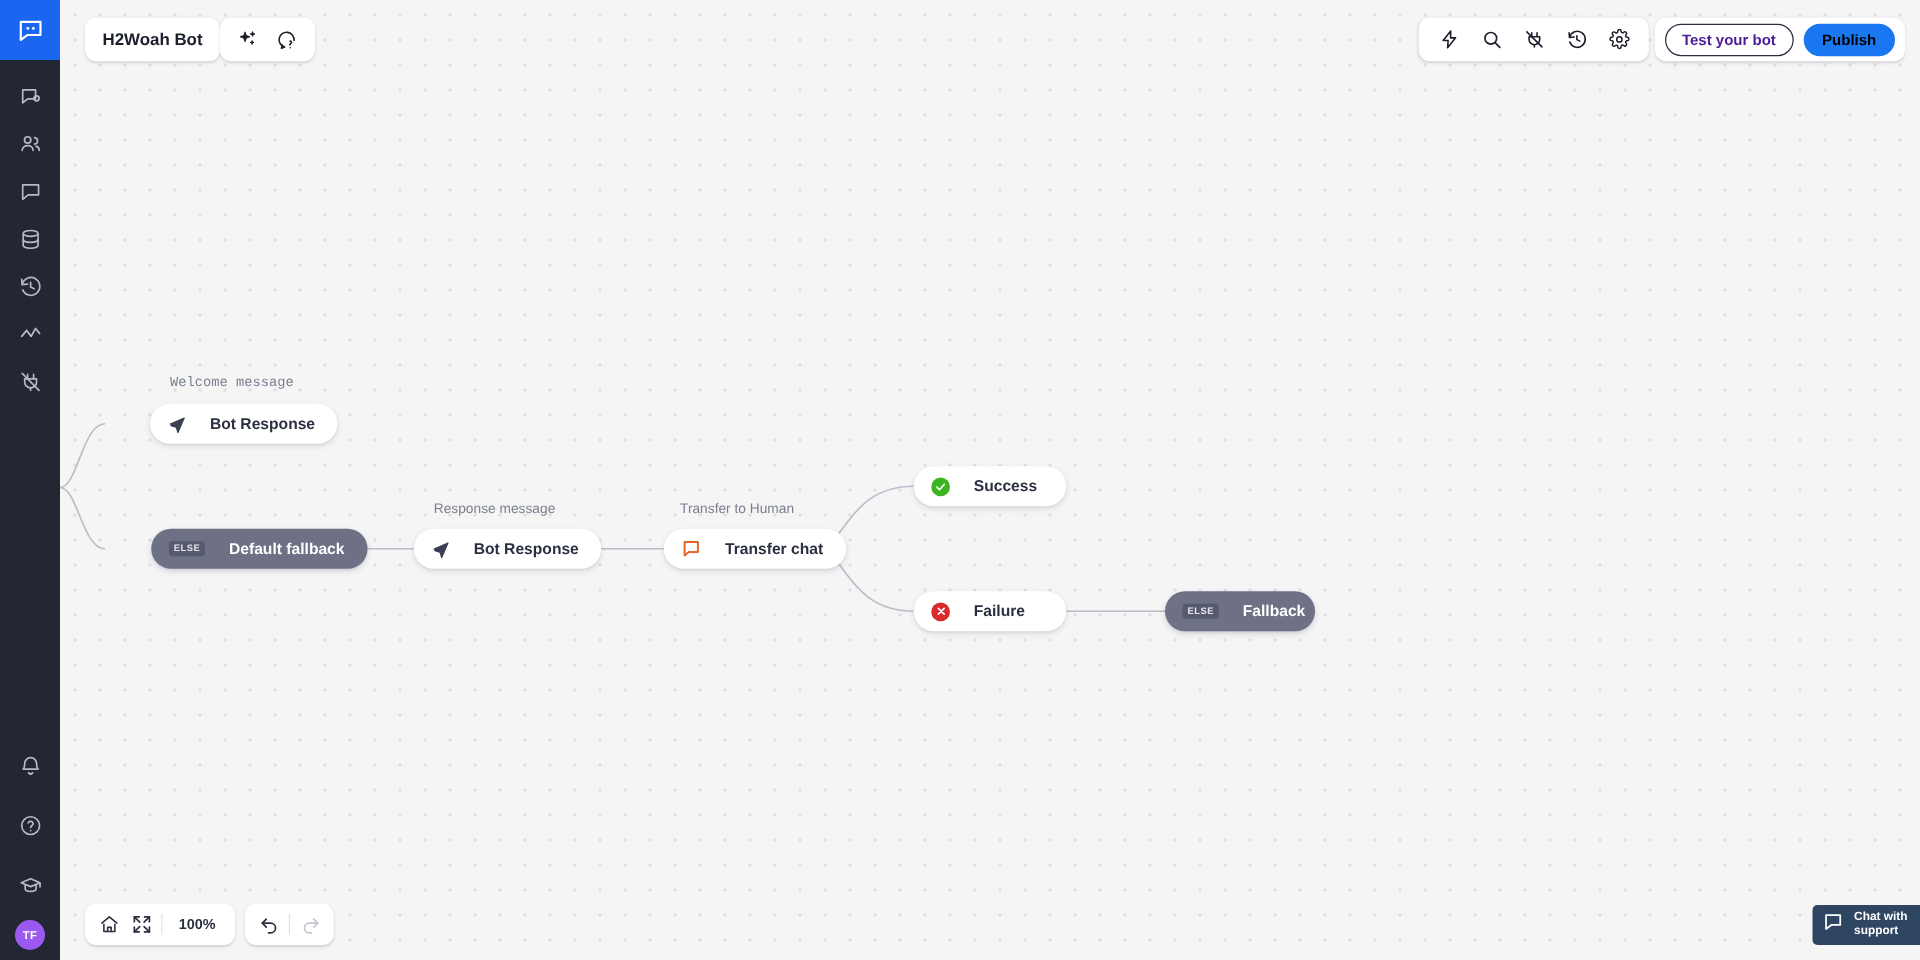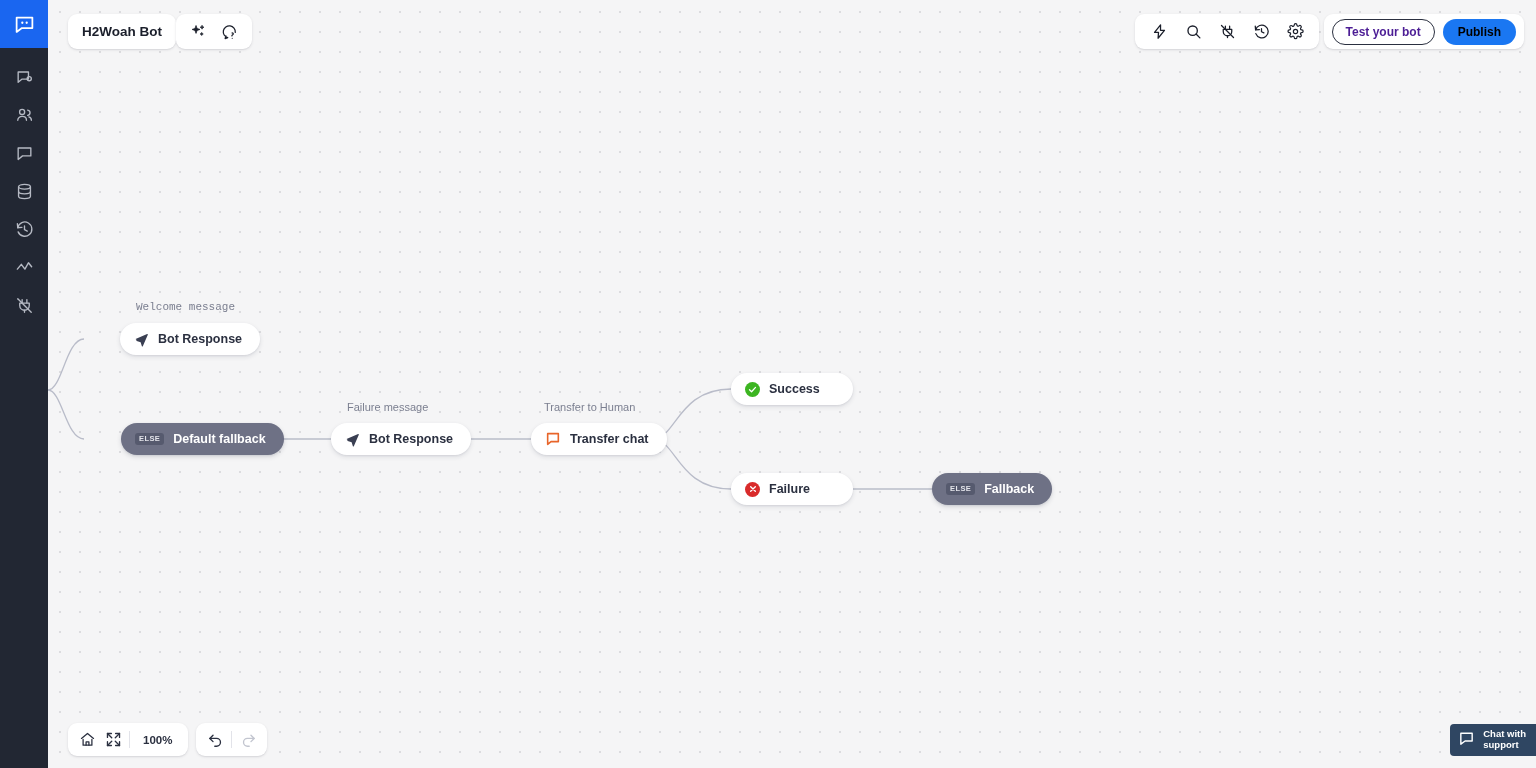--- a/index.html
+++ b/index.html
@@ -93,21 +93,21 @@
     height: 26px; padding: 0 15px; border-radius: 13px;
     border: none; background: #1a77f2;
     font-family: "Liberation Sans", sans-serif;
     font-size: 12px; font-weight: bold; color: #000000;
     cursor: pointer; white-space: nowrap;
   }
 
   
   .node {
     position: absolute; height: 32px; border-radius: 16px;
-    display: flex; align-items: center; gap: 9px; padding: 0 18px 0 14px;
+    display: flex; align-items: center; gap: 19px; padding: 0 18px 0 14px;
     font-size: 12.5px; font-weight: bold; white-space: nowrap;
     cursor: pointer; z-index: 10;
   }
   .node.light {
     background: #fff; color: #2b3040;
     box-shadow: 0 2px 5px rgba(30,35,60,.11), 0 1px 2px rgba(30,35,60,.07);
   }
   .node.dark {
     background: #6e7185; color: #fff;
     box-shadow: 0 2px 5px rgba(30,35,60,.14), 0 1px 2px rgba(30,35,60,.08);
@@ -174,21 +174,21 @@
       <path d="M405,439 L483,439"></path>
 
       <path d="M605,439 C628,439 630,389 683,389"></path>
       <path d="M605,439 C628,439 630,489 683,489"></path>
 
       <path d="M805,489 L884,489"></path>
     </g>
   </svg>
 
   <div class="node-label" style="left:88px; top:301px;font-family:Liberation Mono, monospace;">Welcome message</div>
-  <div class="node-label" style="left:299px; top:401px;">Failure message</div>
+  <div class="node-label" style="left:299px; top:401px;">Response message</div>
   <div class="node-label" style="left:496px; top:401px;">Transfer to Human</div>
 
   <div class="node light" style="left:72px; top:323px;">
     <span class="ico">
       <svg width="15" height="15" viewBox="0 0 24 24" fill="#3a3f52">
           <path d="M2.5 11.2 21 3.2c.7-.3 1.4.4 1.1 1.1l-8 18.4c-.3.7-1.3.7-1.5-.1l-2-6.3-6.3-2c-.8-.2-.8-1.2-.1-1.5z"></path>
         </svg>
     </span>
     <span>Bot Response</span>
   </div>
@@ -291,20 +291,43 @@
     <svg width="19" height="19" viewBox="0 0 24 24" fill="none" stroke-width="1.7" stroke-linecap="round" stroke-linejoin="round">
       <path d="M9 4.5v4M15 4.5v4"></path>
         <path d="M6 9h12v3a6 6 0 0 1-12 0V9z"></path>
         <path d="M12 18v2.5"></path>
         <path d="M3.5 3.5l17 17"></path>
     </svg>
   </div>
 
   <div class="sb-spacer"></div>
 
+  <div class="sb-bottom">
+    <div class="sb-item">
+      <svg width="19" height="19" viewBox="0 0 24 24" fill="none" stroke-width="1.7" stroke-linejoin="round">
+        <path d="M6 10a6 6 0 0 1 12 0c0 4 1.5 5.5 1.5 5.5h-15S6 14 6 10z"></path>
+          <path d="M10 18.5a2 2 0 0 0 4 0"></path>
+      </svg>
+    </div>
+    <div class="sb-item">
+      <svg width="19" height="19" viewBox="0 0 24 24" fill="none" stroke-width="1.7" stroke-linecap="round">
+        <circle cx="12" cy="12" r="9"></circle>
+          <path d="M9.5 9.3a2.6 2.6 0 0 1 5 .9c0 1.8-2.5 2-2.5 3.6"></path>
+          <circle cx="12" cy="17" r=".9" fill="#b6bac4" stroke="none"></circle>
+      </svg>
+    </div>
+    <div class="sb-item">
+      <svg width="19" height="19" viewBox="0 0 24 24" fill="none" stroke-width="1.7" stroke-linejoin="round">
+        <path d="M2.5 9 12 5l9.5 4-9.5 4-9.5-4z"></path>
+          <path d="M6.5 11v4.2c0 1.5 2.6 2.6 5.5 2.6s5.5-1.1 5.5-2.6V11"></path>
+          <path d="M21.5 9v5"></path>
+      </svg>
+    </div>
+    <div class="avatar">TF</div>
+  </div>
 </div>
 
 <div id="bot-title" class="card">H2Woah Bot</div>
 
 <div id="title-tools" class="card">
   <div class="ticon">
     <svg width="17" height="17" viewBox="0 0 24 24" fill="#1b1f2b">
       <path d="M8.5 3.5 10 7.6l4.1 1.5-4.1 1.5-1.5 4.1L7 10.6 2.9 9.1 7 7.6z"></path>
       <path d="M17 3.2l.75 2 2 .75-2 .75-.75 2-.75-2-2-.75 2-.75z"></path>
       <path d="M16.5 13.3l.6 1.6 1.6.6-1.6.6-.6 1.6-.6-1.6-1.6-.6 1.6-.6z"></path>

